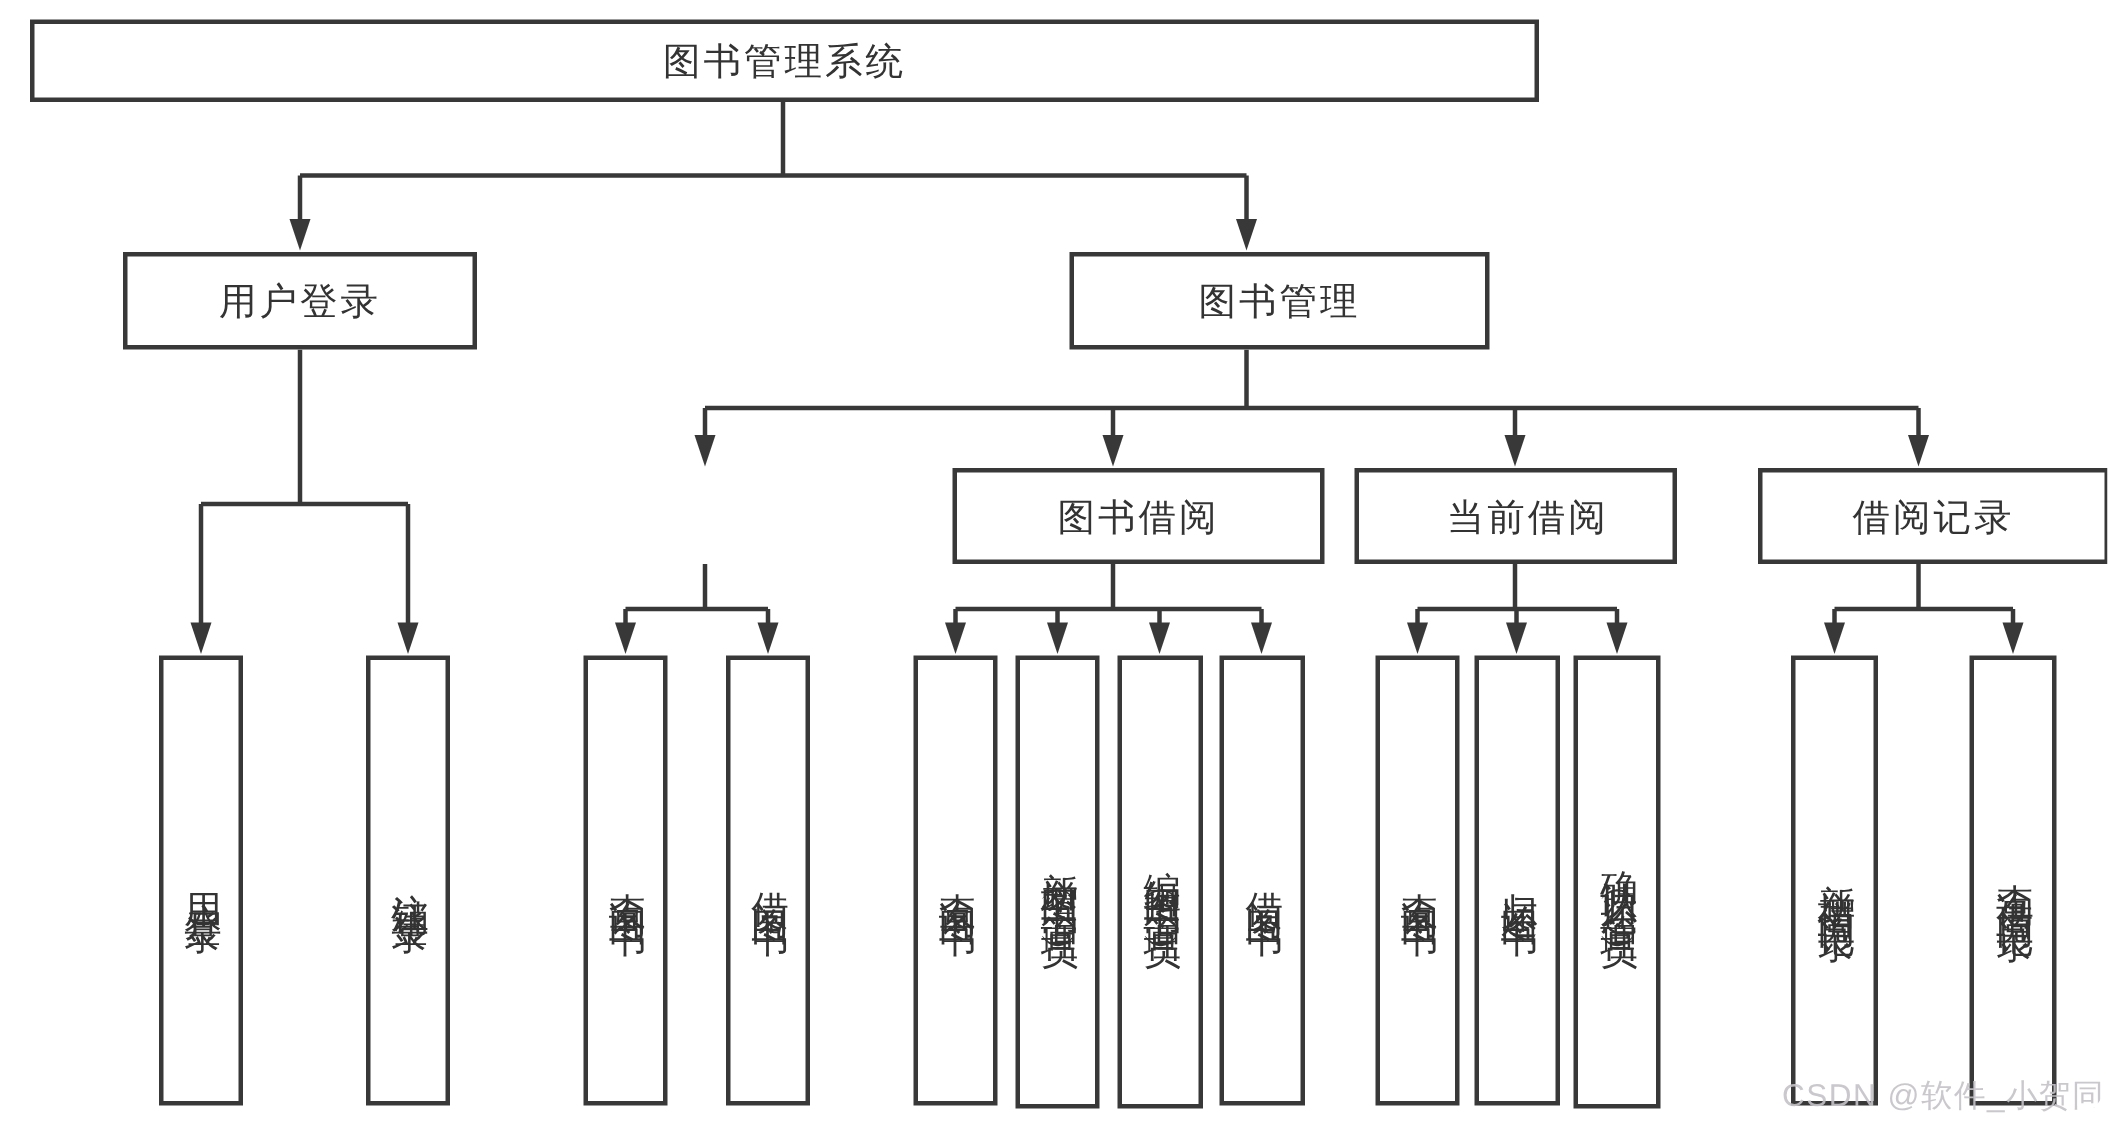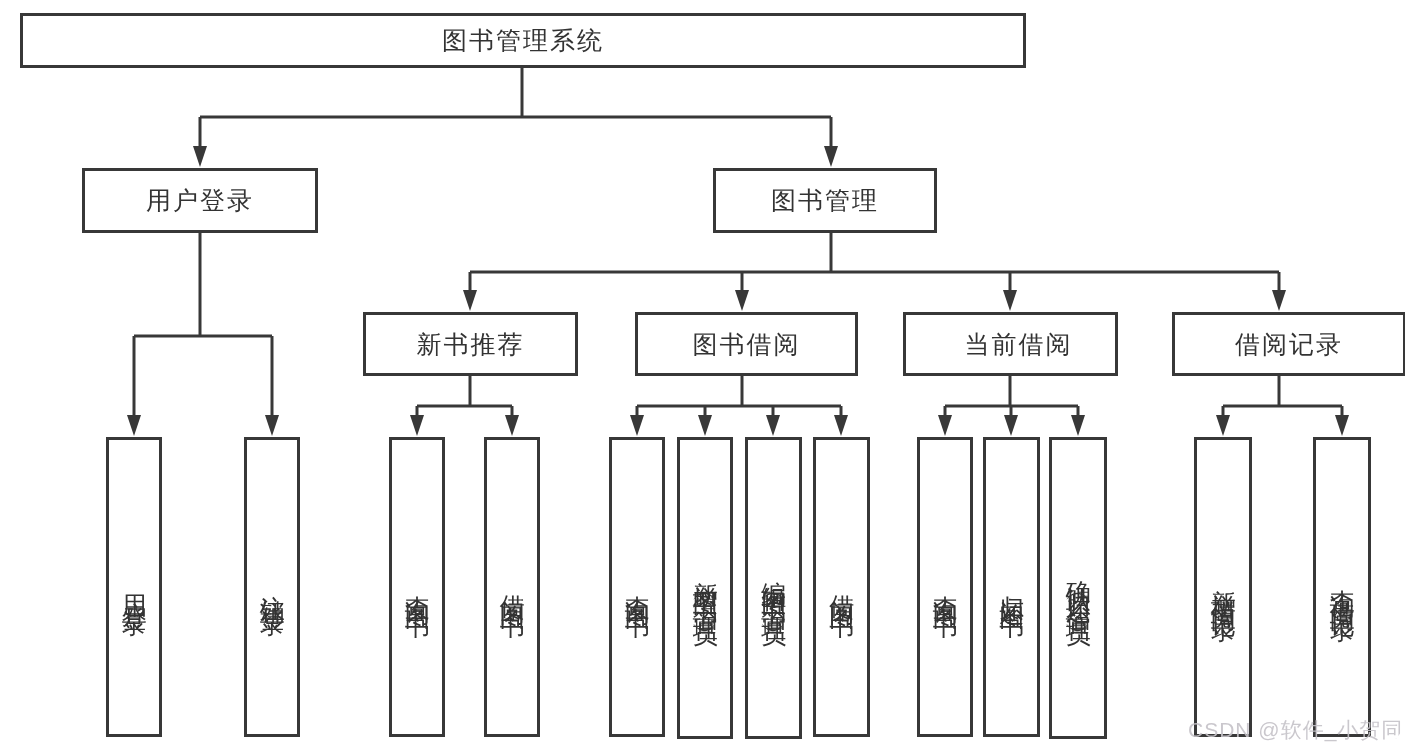--- a/index.html
+++ b/index.html
@@ -143,28 +143,25 @@
     </g>
   </svg>
 
   <div class="box" style="left:20px; top:13px; width:1006px; height:55px;">
     <span class="hlabel">图书管理系统</span>
   </div>
 
   <div class="box" style="left:82px; top:168px; width:236px; height:65px;">
     <span class="hlabel">用户登录</span>
   </div>
-  <div class="box" style="left:713px; top:168px; width:224px; height:65px;">
+  <div class="box" style="left:713px; top:168px; width:280px; height:65px;">
     <span class="hlabel">图书管理</span>
   </div>
 
-  <div class="box" style="left:363px; top:312px; width:215px; height:64px;">
-    <span class="hlabel">新书推荐</span>
-  </div>
-  <div class="box" style="left:635px; top:312px; width:223px; height:64px;">
+  <div class="box" style="left:635px; top:312px; width:248px; height:64px;">
     <span class="hlabel">图书借阅</span>
   </div>
   <div class="box" style="left:903px; top:312px; width:215px; height:64px;padding-left:16px;">
     <span class="hlabel">当前借阅</span>
   </div>
   <div class="box" style="left:1172px; top:312px; width:234px; height:64px;">
     <span class="hlabel">借阅记录</span>
   </div>
 
   <div class="box" style="left:106px; top:437px; width:56px; height:300px;">

